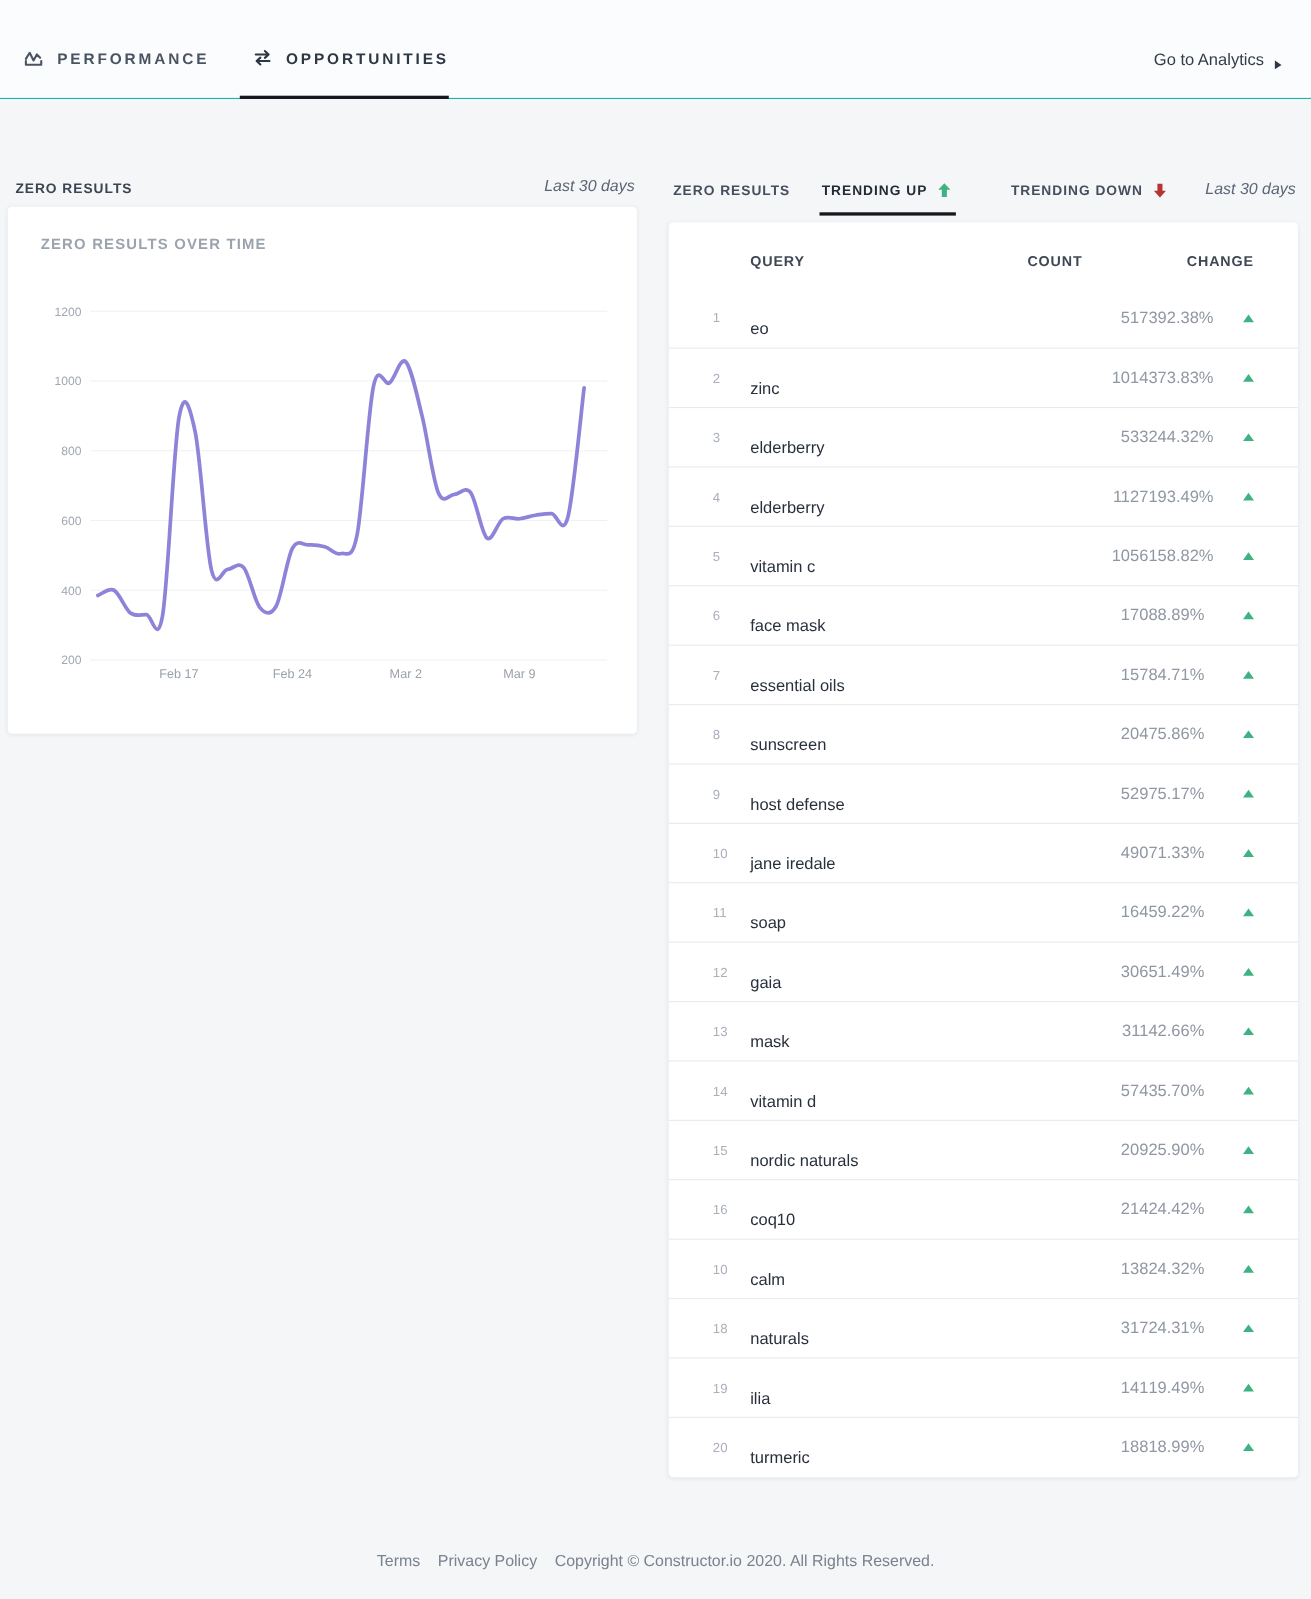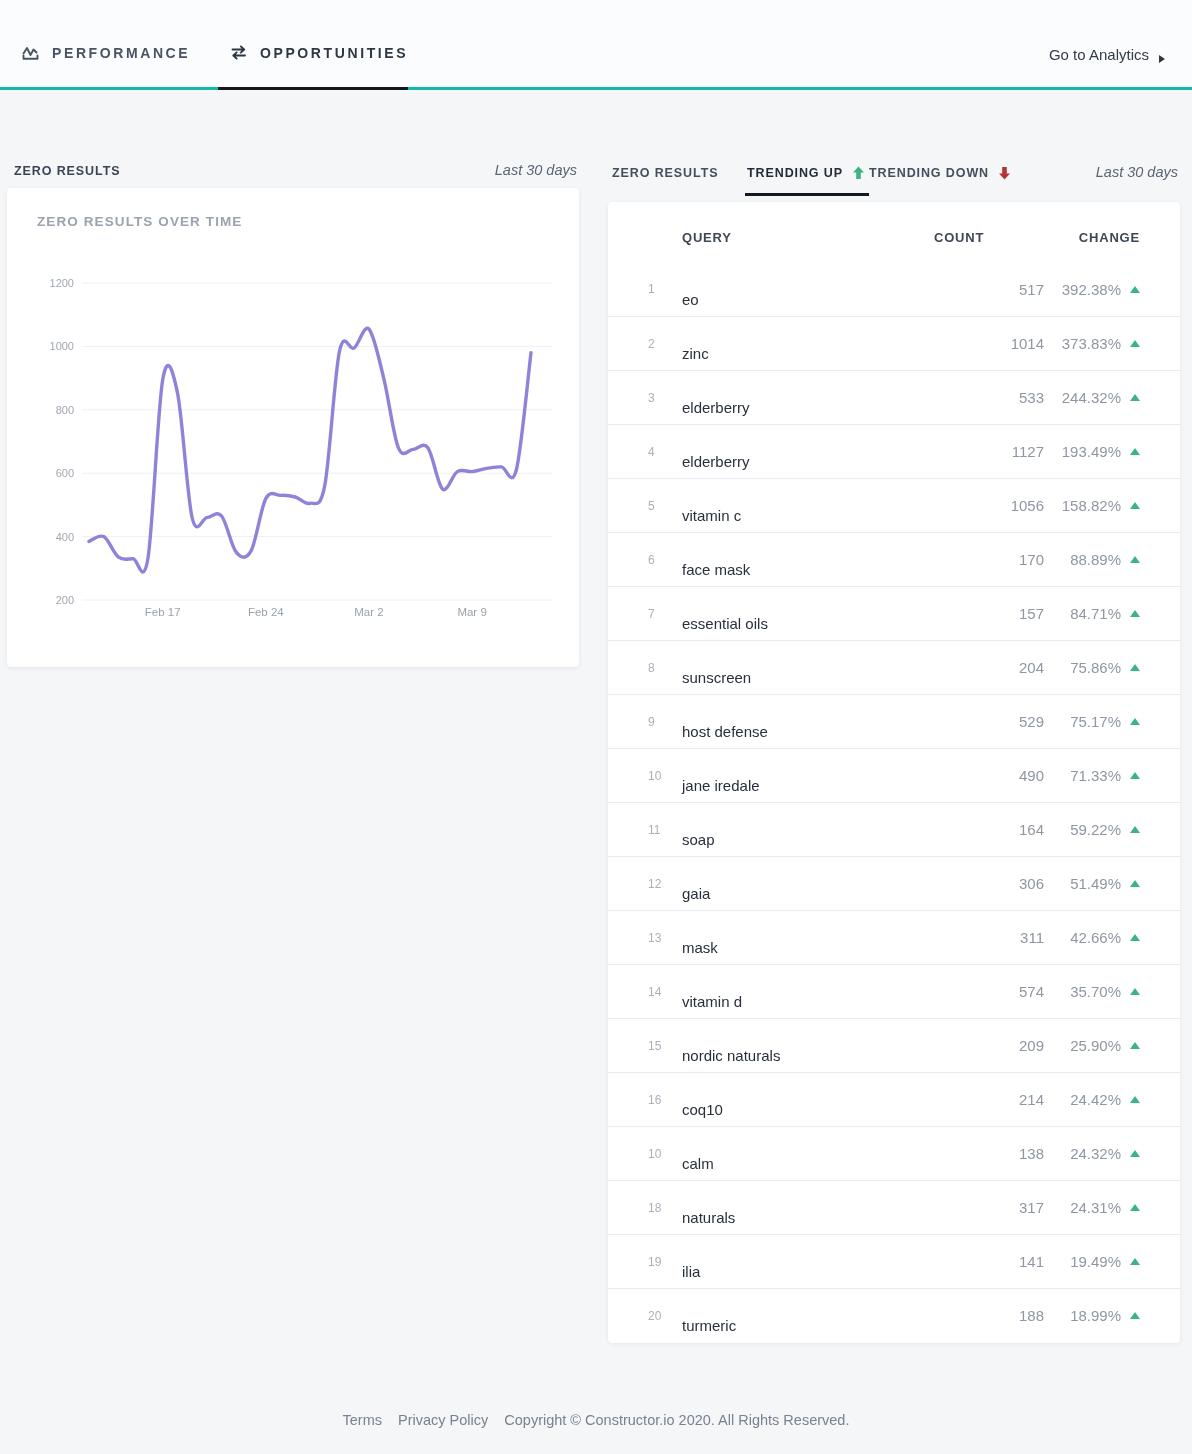--- a/index.html
+++ b/index.html
@@ -7,21 +7,21 @@
   body {
     position:relative;
     font-family:"Liberation Sans","DejaVu Sans",sans-serif;
     background:#f4f6f8;
     color:#28303c;
     overflow:hidden;
   }
   
   .app-header{
     position:absolute; left:0; top:0; width:1192px; height:90px;
-    background:#fbfcfd; border-bottom:3px solid #14b8a6;
+    background:#fbfcfd; border-bottom:1px solid #14b8a6;
   }
   .top-tab{
     position:absolute; top:44px; display:flex; align-items:center; gap:12px;
     cursor:pointer; color:#4a5362;
     font-size:14px; font-weight:600; letter-spacing:2.6px;
   }
   .top-tab.active{ color:#2e3744; }
   .tab-underline{
     position:absolute; left:218px; top:87px; width:190px; height:3px;
     background:#15181d;
@@ -74,21 +74,21 @@
     font-size:13px; font-weight:700; letter-spacing:0.8px; color:#3e4754; }
   .th-query{ grid-column:2; }
   .th-count{ }
   .th-change{ text-align:right; }
   .table-row{ height:54px; border-top:1px solid #e7eaee; }
   .table-row:first-child{ border-top:none; }
   .cell-rank{ font-size:12px; color:#a9b0bb; }
   .cell-query{ font-size:15px; color:#28303c;margin-top:20px; }
   .cell-count{ font-size:15px; color:#8f97a3; text-align:right; }
   .cell-change{ font-size:15px; color:#8f97a3; text-align:right;
-    display:flex; justify-content:flex-end; align-items:center; gap:9px; }
+    display:flex; justify-content:space-between; align-items:center; gap:9px; }
   .tri-up{
     width:0; height:0; border-left:5px solid transparent; border-right:5px solid transparent;
     border-bottom:7px solid #3eb280;
   }
   
   .footer{
     position:absolute; left:0; top:1412px; width:1192px;
     display:flex; justify-content:center; align-items:center; gap:16px;
     font-size:14.5px; color:#79828f;
   }
@@ -155,21 +155,21 @@
 </div>
 <div class="right-tab active" style="left:747px;">
   <span>TRENDING UP</span>
   <span>
     <svg class="icon-svg" width="13" height="14" viewBox="0 0 13 14">
       <path d="M6.5,0.5 L12,6.5 L8.8,6.5 L8.8,13 L4.2,13 L4.2,6.5 L1,6.5 Z" fill="#3eb280"></path>
     </svg>
   </span>
 </div>
 <div class="right-tab-underline"></div>
-<div class="right-tab" style="left:869px;">
+<div class="right-tab" style="left:919px;">
   <span>TRENDING DOWN</span>
   <span>
     <svg class="icon-svg" width="13" height="14" viewBox="0 0 13 14">
       <path d="M6.5,13.5 L1,7.5 L4.2,7.5 L4.2,1 L8.8,1 L8.8,7.5 L12,7.5 Z" fill="#b53434"></path>
     </svg>
   </span>
 </div>
 <div class="period-label" style="right:14px; top:164px;">Last 30 days</div>
 
 <div class="card card-right">

